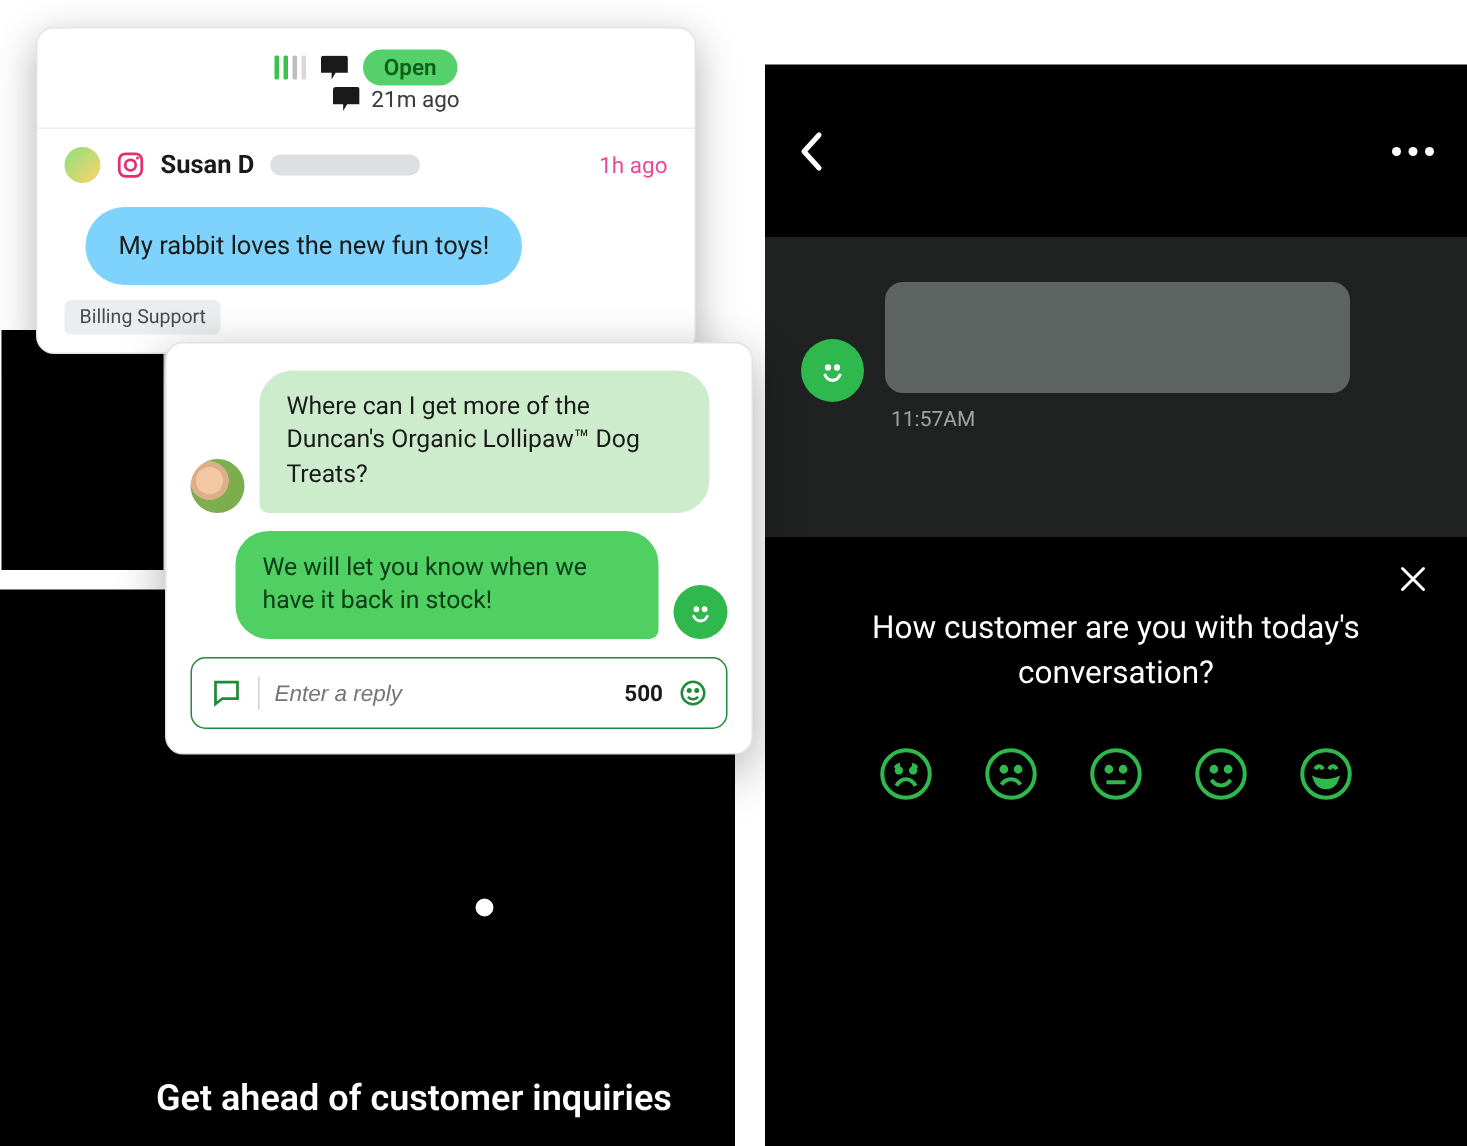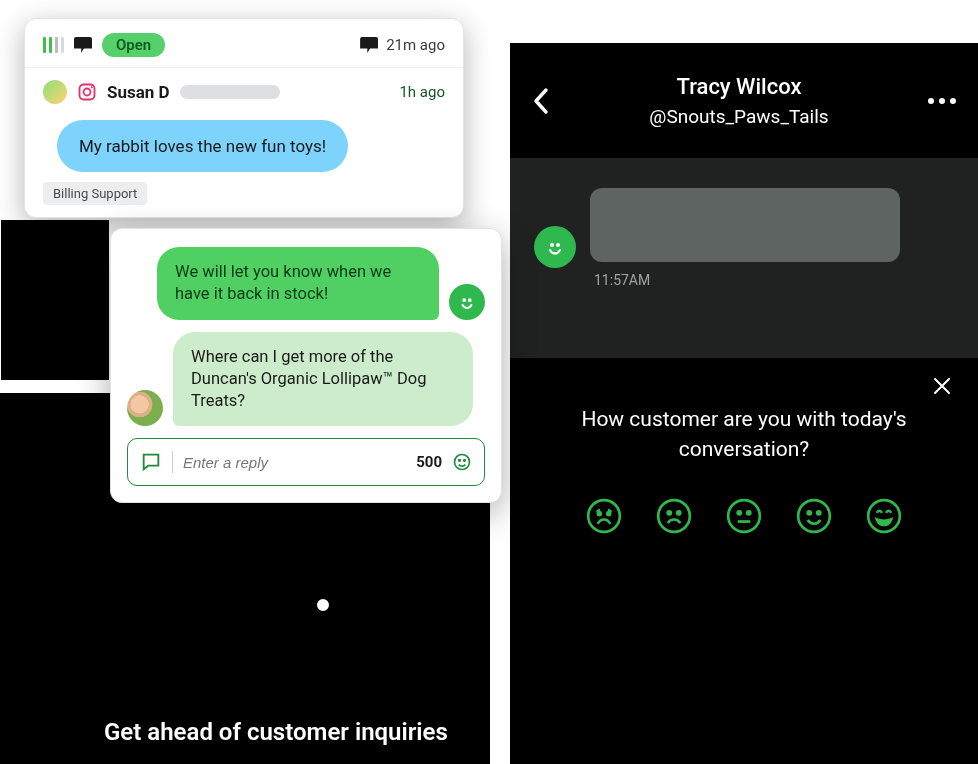--- a/index.html
+++ b/index.html
@@ -21,20 +21,21 @@
     background: #fff;
     border: 1px solid #e4e4e6;
     border-radius: 12px;
     box-shadow: 0 8px 28px rgba(0,0,0,0.30), 0 0 0 0 rgba(0,0,0,0);
     padding-bottom: 12px;
   }
   .card1-top {
     display: flex; align-items: center; justify-content: space-between;
     padding: 14px 18px 10px;
     border-bottom: 1px solid #eee;
+    flex-direction: column;
   }
   .card1-top-left { display:flex; align-items:center; gap:10px; }
   .bars-icon { display:flex; gap:3px; }
   .bars-icon span { width:3px; height:16px; background:#3cc24a; display:block; border-radius:1px; }
   .bars-icon span:nth-child(3){ background:#bdbdbd; }
   .bars-icon span:nth-child(4){ background:#d9d9d9; }
   .msg-icon-dark {
     width:18px; height:16px; background:#1a1a1a;
     clip-path: polygon(0 0,100% 0,100% 72%,55% 72%,40% 100%,40% 72%,0 72%);
     border-radius:2px;
@@ -50,21 +51,21 @@
     padding:12px 18px 8px;
   }
   .row2-left { display:flex; align-items:center; gap:10px; }
   .avatar-gradient {
     width:24px; height:24px; border-radius:50%;
     background: linear-gradient(135deg,#8be07a,#ffd36e);
   }
   .ig-icon svg { display:block; }
   .username { font-weight:700; font-size:17px; color:#1a1a1a; }
   .gray-bar { width:100px; height:14px; background:#dedfe2; border-radius:7px; }
-  .time-right { color:#14532d; font-size:15px; }
+  .time-right { color:#ec4899; font-size:15px; }
   .bubble-light {
     margin: 8px 18px 10px 32px;
     background:#7dd3fc;
     color:#1a1a1a;
     font-size:17px;
     padding:16px 22px;
     border-radius:26px;
     width: fit-content;
     max-width: 86%;
   }
@@ -255,34 +256,34 @@
         <span class="gray-bar"></span>
       </div>
       <span class="time-right">1h ago</span>
     </div>
     <div class="bubble-light">My rabbit loves the new fun toys!</div>
     <span class="chip">Billing Support</span>
   </div>
 
   <div class="card2">
     <div class="card2-body">
+      <div class="msg-row">
+        <span class="avatar-photo"></span>
+        <div class="bubble-in">Where can I get more of the Duncan's Organic Lollipaw™ Dog Treats?</div>
+      </div>
       <div class="msg-row out">
         <div class="bubble-out">We will let you know when we have it back in stock!</div>
         <span class="agent-avatar">
           <svg viewBox="0 0 24 24" fill="none" stroke="#fff" stroke-width="2" stroke-linecap="round">
             <circle cx="9" cy="10" r="1.1" fill="#fff"></circle>
             <circle cx="15" cy="10" r="1.1" fill="#fff"></circle>
             <path d="M7 15c1.2 2.4 3 3.6 5 3.6s3.8-1.2 5-3.6"></path>
             <path d="M12 18.6c-1.6 0-2.6-1.6-2.6-1.6s1 .5 2.6.5 2.6-.5 2.6-.5-1 1.6-2.6 1.6z" fill="#fff" stroke="none"></path>
           </svg>
         </span>
-      </div>
-      <div class="msg-row">
-        <span class="avatar-photo"></span>
-        <div class="bubble-in">Where can I get more of the Duncan's Organic Lollipaw™ Dog Treats?</div>
       </div>
       <div class="reply-box">
         <span class="reply-ic">
           <svg width="22" height="22" viewBox="0 0 24 24" fill="none" stroke="#1f8a3b" stroke-width="2">
             <path d="M4 4h16v12H9l-5 4V4z"></path>
           </svg>
         </span>
         <span class="divider-v"></span>
         <input class="reply-input" placeholder="Enter a reply" style="">
         <span class="char-count">500</span>
@@ -303,24 +304,20 @@
   <div class="connector-line"></div>
   <div class="headline">Get ahead of customer inquiries</div>
 
   <div class="right-panel">
     <div class="rp-header">
       <span class="back-btn">
         <svg width="18" height="30" viewBox="0 0 18 30" fill="none" stroke="#fff" stroke-width="3.4" stroke-linecap="round" stroke-linejoin="round">
           <path d="M14 4 4 15l10 11"></path>
         </svg>
       </span>
-      <div class="rp-title-wrap">
-        <div class="rp-name">Tracy Wilcox</div>
-        <div class="rp-handle">@Snouts_Paws_Tails</div>
-      </div>
       <span class="rp-more">
         <span></span>
           <span></span>
           <span></span>
       </span>
     </div>
 
     <div class="rp-convo">
       <span class="rp-agent-av">
         <svg viewBox="0 0 24 24" fill="none" stroke="#fff" stroke-width="2" stroke-linecap="round">

